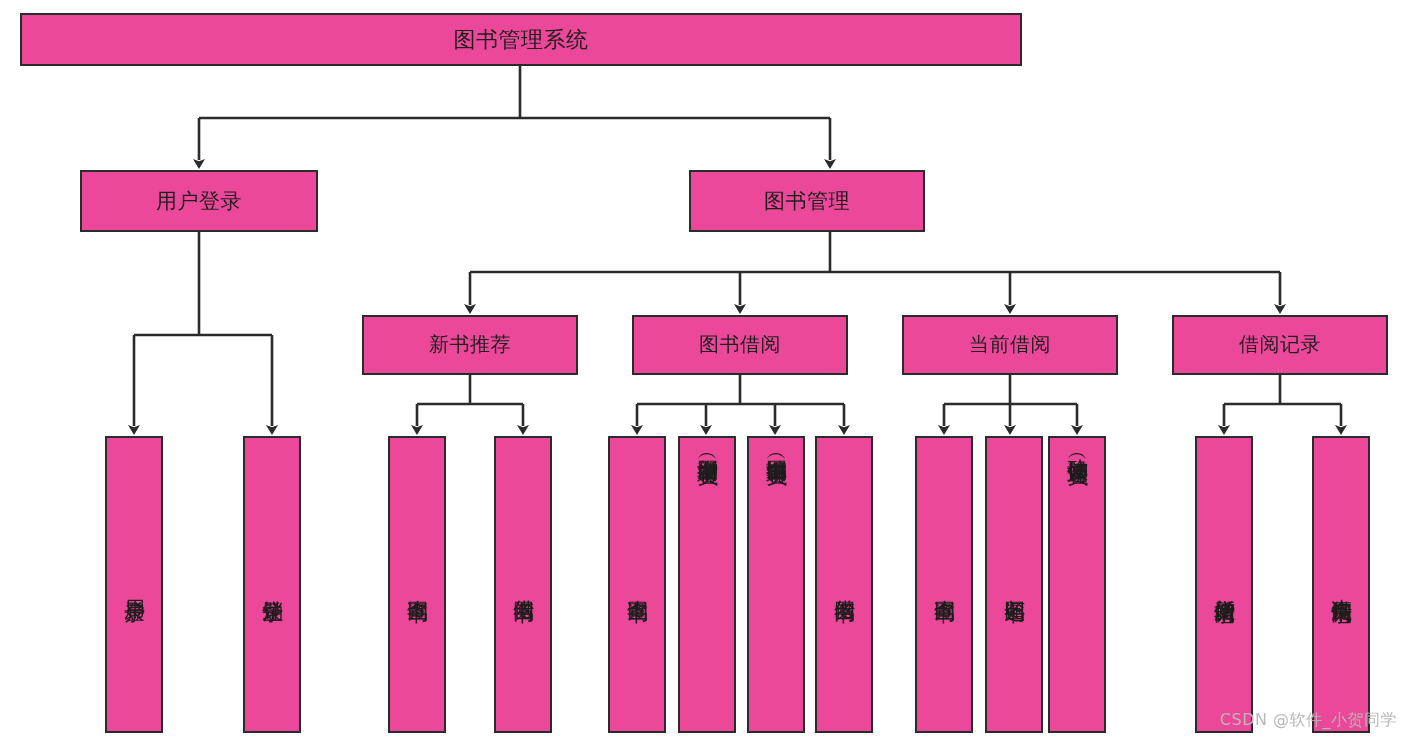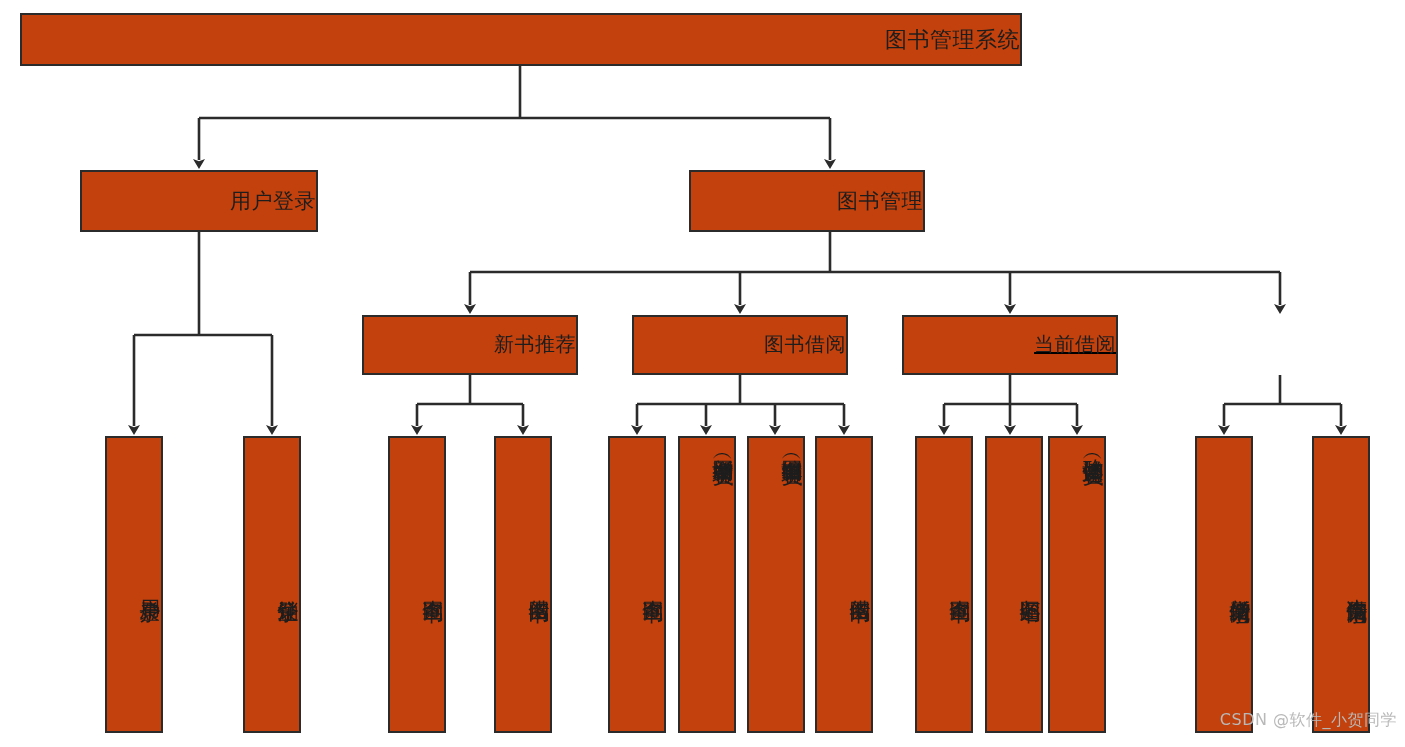--- a/index.html
+++ b/index.html
@@ -22,25 +22,25 @@
     position: absolute;
     left: 0;
     top: 0;
     width: 1405px;
     height: 747px;
     pointer-events: none;
   }
   .node {
     position: absolute;
     box-sizing: border-box;
-    background: #c2410c;
+    background: #ec4899;
     border: 2px solid #2b2b2b;
     display: flex;
     align-items: center;
-    justify-content: flex-end;
+    justify-content: center;
     z-index: 2;
   }
   .node .lbl {
     color: #1d1d1d;
     line-height: 1.18;
     text-align: center;
     letter-spacing: 0.5px;
   }
   .node.root .lbl   { font-size: 22px; }
   .node.lvl1 .lbl   { font-size: 21px; }
@@ -141,24 +141,27 @@
   </div>
 
   <div class="node lvl2" style="left:362px; top:315px; width:216px; height:60px;">
     <span class="lbl">新书推荐</span>
   </div>
 
   <div class="node lvl2" style="left:632px; top:315px; width:216px; height:60px;">
     <span class="lbl">图书借阅</span>
   </div>
 
-  <div class="node lvl2" style="left:902px; top:315px; width:216px; height:60px;text-decoration:underline;">
+  <div class="node lvl2" style="left:902px; top:315px; width:216px; height:60px;">
     <span class="lbl">当前借阅</span>
   </div>
 
+  <div class="node lvl2" style="left:1172px; top:315px; width:216px; height:60px;">
+    <span class="lbl">借阅记录</span>
+  </div>
 
   <div class="node leaf" style="left:105px; top:436px; width:58px; height:297px;">
     <span class="lbl">用户登录</span>
   </div>
 
   <div class="node leaf" style="left:243px; top:436px; width:58px; height:297px;">
     <span class="lbl">注销登录</span>
   </div>
 
   <div class="node leaf" style="left:388px; top:436px; width:58px; height:297px;">

